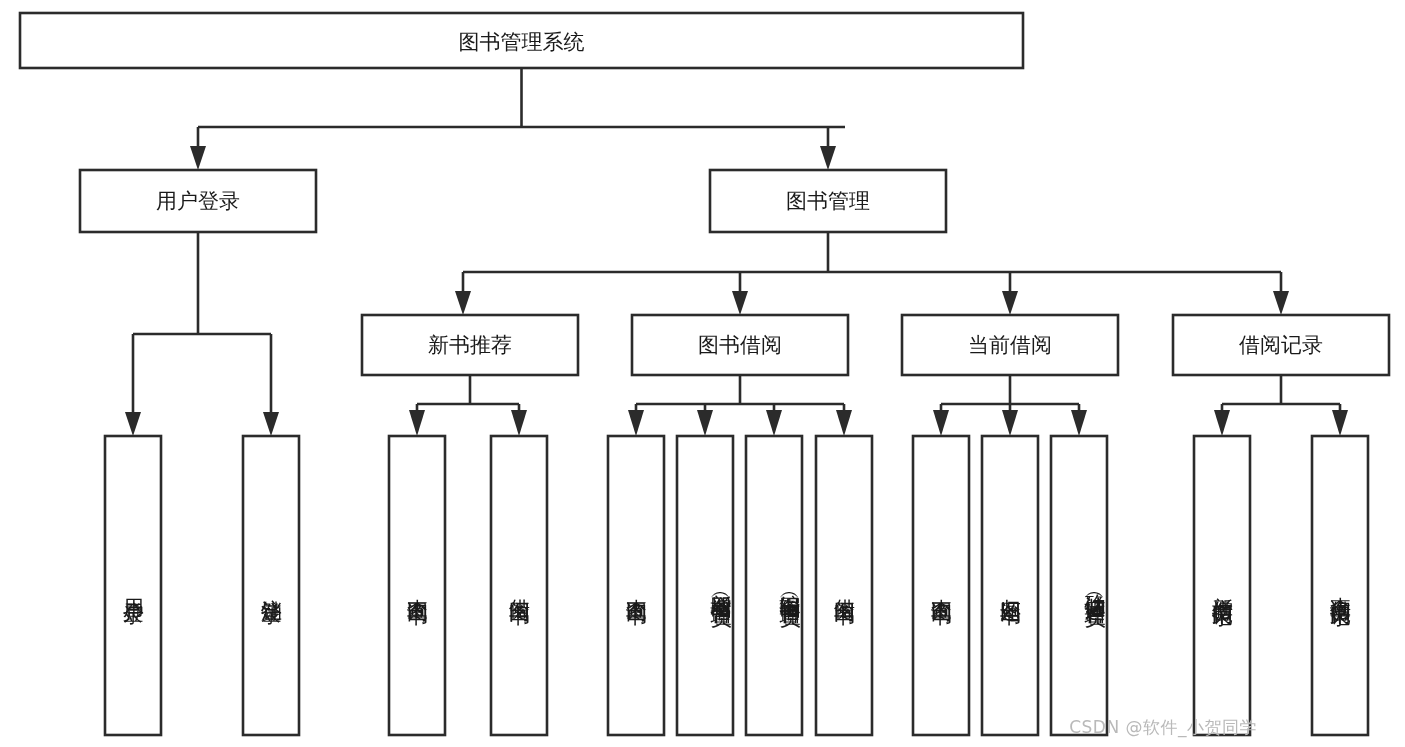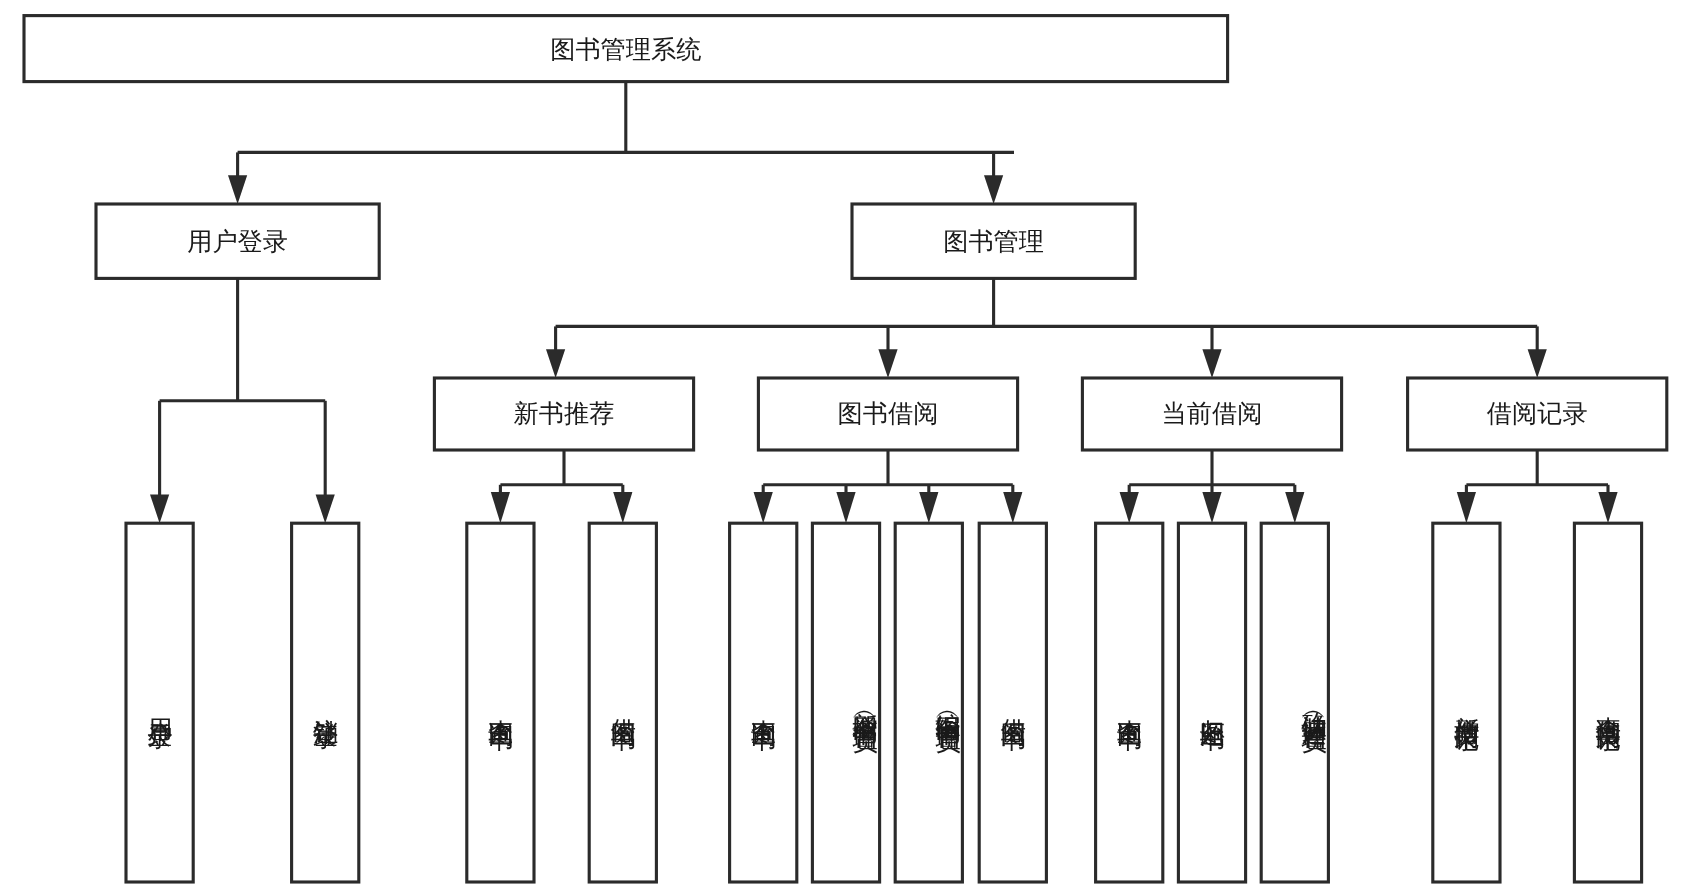--- a/index.html
+++ b/index.html
@@ -215,14 +215,15 @@
   <div class="vlabel" style="left:746px; top:442px; width:56px; height:287px; align-items:flex-start;">编辑图书（管理员）</div>
   <div class="vlabel" style="left:816px; top:436px; width:56px; height:299px;">借阅图书</div>
 
   <div class="vlabel" style="left:913px; top:436px; width:56px; height:299px;">查询图书</div>
   <div class="vlabel" style="left:982px; top:436px; width:56px; height:299px;">归还图书</div>
   <div class="vlabel" style="left:1051px; top:442px; width:56px; height:287px; align-items:flex-start;">确认归还（管理员）</div>
 
   <div class="vlabel" style="left:1194px; top:436px; width:56px; height:299px;">新增借阅记录</div>
   <div class="vlabel" style="left:1312px; top:436px; width:56px; height:299px;">查询借阅记录</div>
 
+  <div id="watermark">CSDN @软件_小贺同学</div>
 
 </div>
 
 </body></html>

